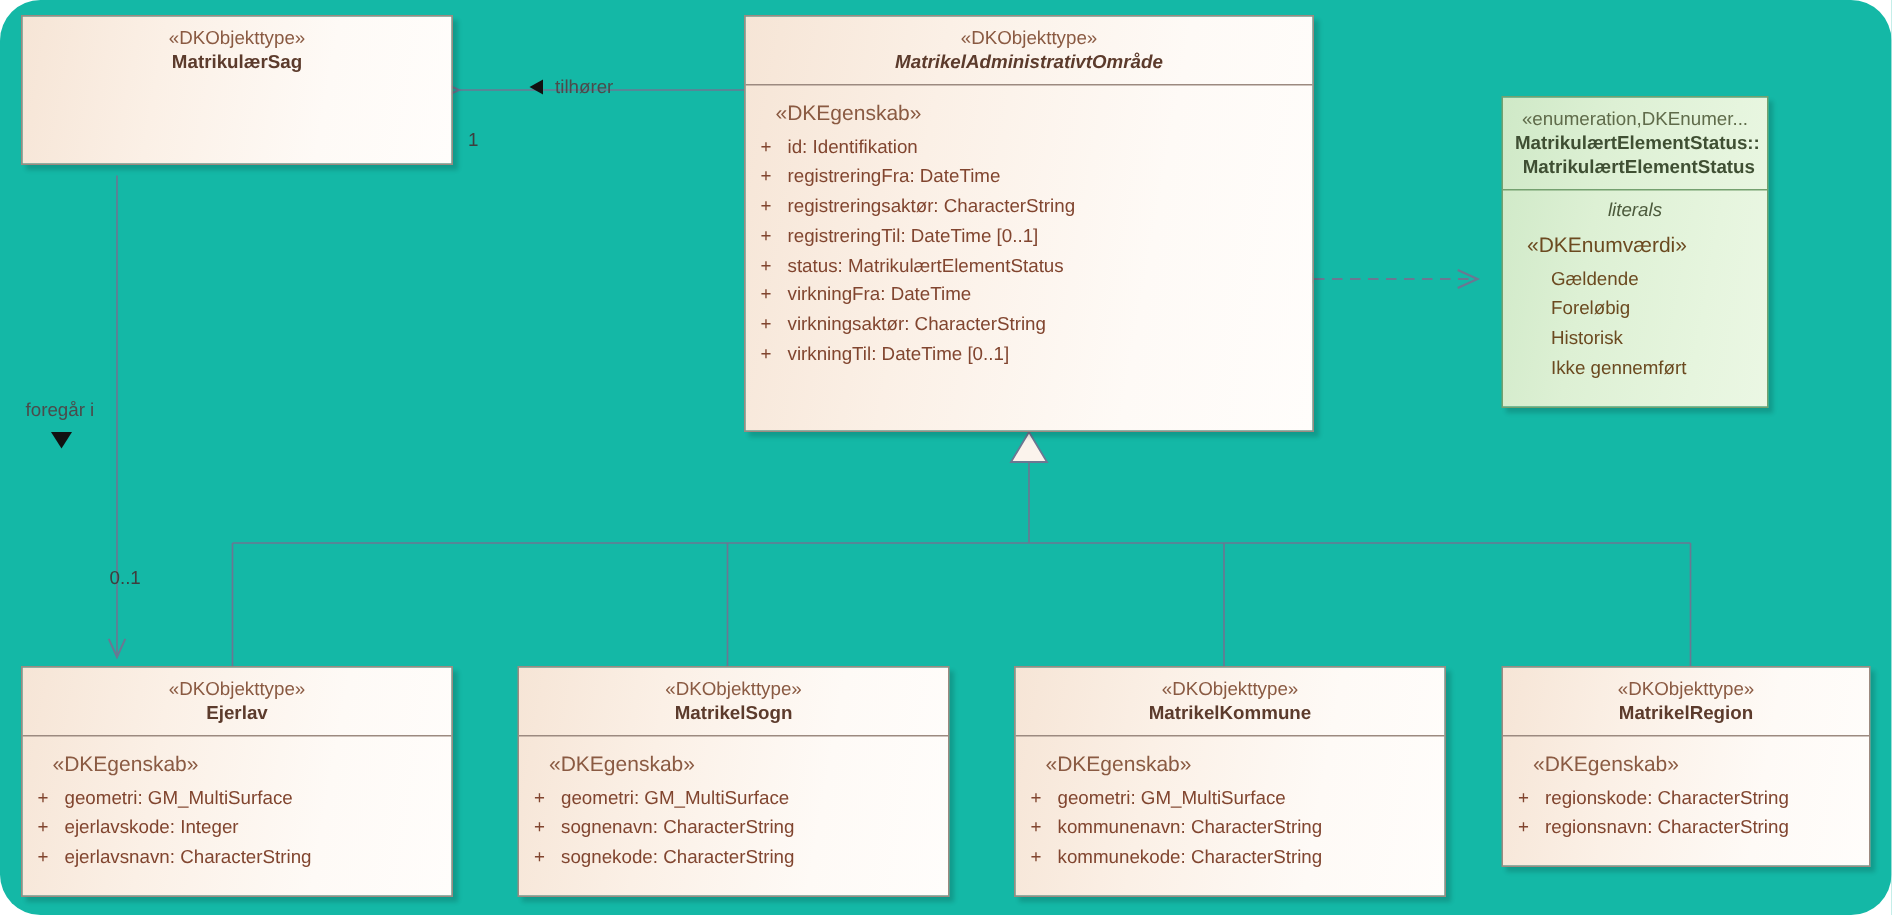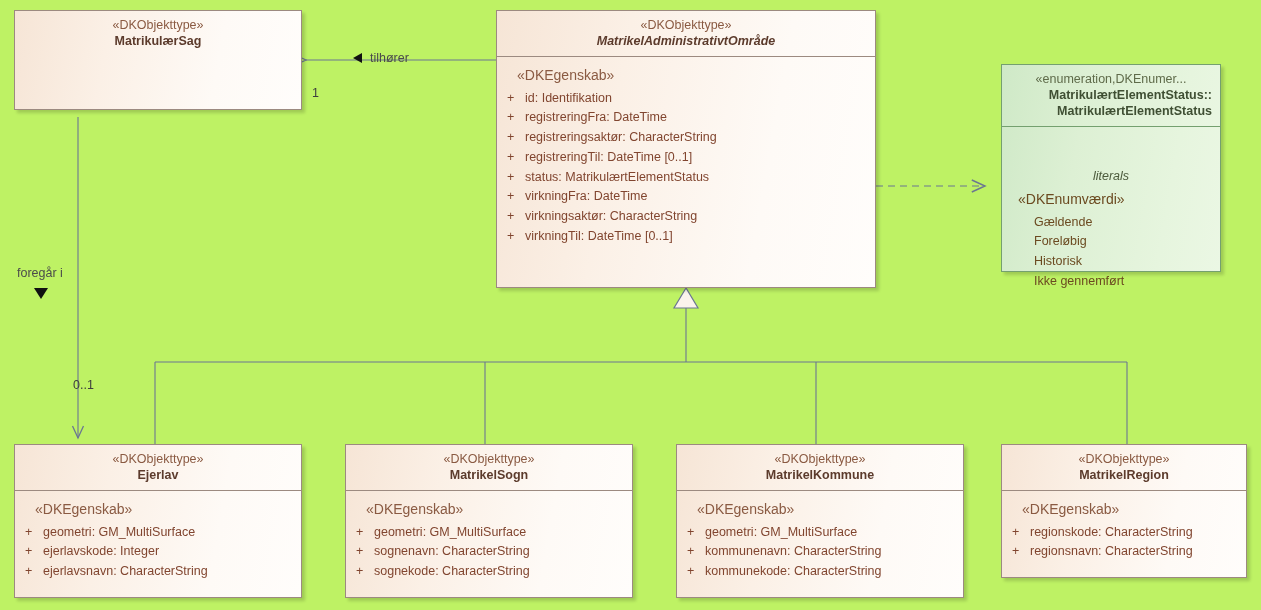--- a/index.html
+++ b/index.html
@@ -8,22 +8,23 @@
     padding: 0;
     background: #ffffff;
   }
   body {
     font-family: "Liberation Sans", sans-serif;
   }
   #canvas {
     position: relative;
     width: 1261px;
     height: 610px;
-    background: #bef264;
+    background: #14b8a6;
     overflow: hidden;
+    border-radius: 27px;
   }
   svg.wires {
     position: absolute;
     left: 0;
     top: 0;
     width: 1261px;
     height: 610px;
     pointer-events: none;
   }
   .uml-class {
@@ -224,28 +225,28 @@
         <span class="attr-vis">+</span>
         <span class="attr-text">virkningsaktør: CharacterString</span>
       </div>
       <div class="attr-row">
         <span class="attr-vis">+</span>
         <span class="attr-text">virkningTil: DateTime [0..1]</span>
       </div>
     </div>
   </div>
 
-  <div class="uml-class enum" style="left:1001px; top:64px; width:220px; height:208px;">
+  <div class="uml-class enum" style="left:1001px; top:64px; width:178px; height:208px;">
     <div class="cls-header">
       <div class="cls-stereotype">«enumeration,DKEnumer...</div>
       <div class="cls-name">MatrikulærtElementStatus::</div>
       <div class="cls-name">MatrikulærtElementStatus</div>
     </div>
     <div class="cls-divider"></div>
-    <div class="cls-body" style="padding-top:2px;margin-top:36px;">
+    <div class="cls-body" style="padding-top:2px;">
       <div class="enum-literals-title">literals</div>
       <div class="attr-group-label">«DKEnumværdi»</div>
       <div class="enum-literal">Gældende</div>
       <div class="enum-literal">Foreløbig</div>
       <div class="enum-literal">Historisk</div>
       <div class="enum-literal">Ikke gennemført</div>
     </div>
   </div>
 
   <div class="uml-class" style="left:14px; top:444px; width:288px; height:154px;">

